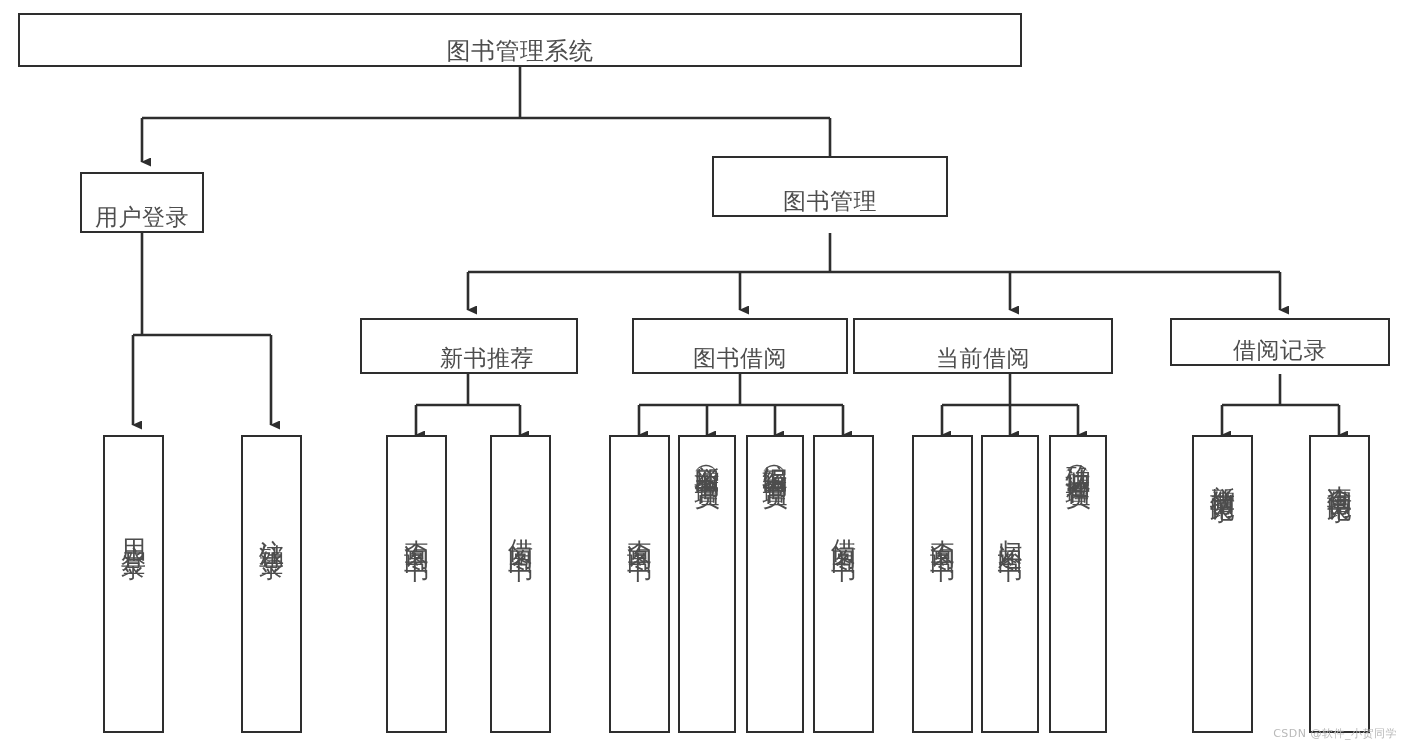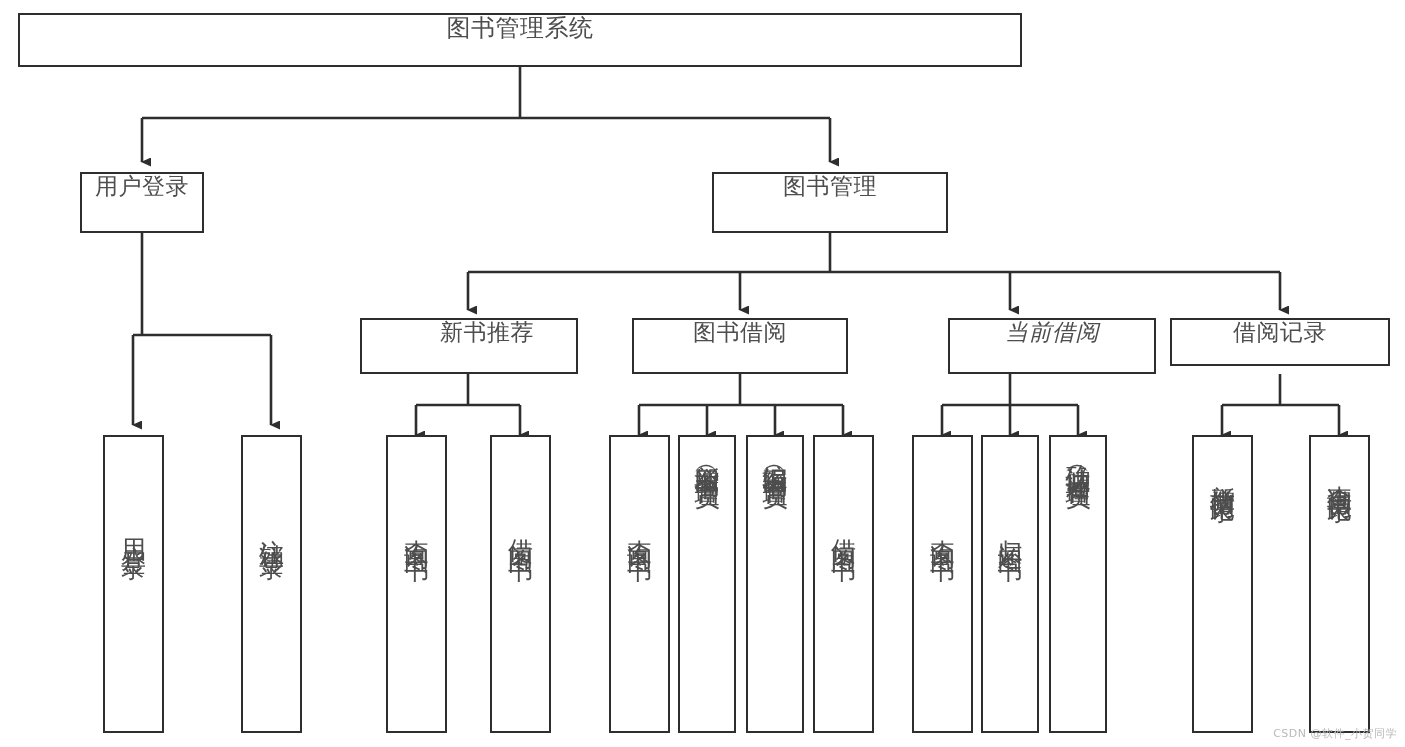--- a/index.html
+++ b/index.html
@@ -25,21 +25,21 @@
     width: 1405px;
     height: 747px;
     pointer-events: none;
   }
   .node {
     position: absolute;
     box-sizing: border-box;
     border: 2px solid #2e2e2e;
     background: #ffffff;
     display: flex;
-    align-items: flex-start;
+    align-items: flex-end;
     justify-content: center;
     color: #4d4d4d;
   }
   .node-label {
     color: #4d4d4d;
     letter-spacing: 0.5px;
     line-height: 1.12;
     text-align: center;
     white-space: nowrap;
   }
@@ -135,31 +135,31 @@
     </g>
   </svg>
 
   <div class="node horiz root" style="left:18px; top:13px; width:1004px; height:54px;">
     <span class="node-label">图书管理系统</span>
   </div>
 
   <div class="node horiz" style="left:80px; top:172px; width:124px; height:61px;">
     <span class="node-label">用户登录</span>
   </div>
-  <div class="node horiz" style="left:712px; top:172px; width:236px; height:61px;">
+  <div class="node horiz" style="left:712px; top:156px; width:236px; height:61px;">
     <span class="node-label">图书管理</span>
   </div>
 
   <div class="node horiz" style="left:360px; top:318px; width:218px; height:56px;padding-left:36px;">
     <span class="node-label">新书推荐</span>
   </div>
   <div class="node horiz" style="left:632px; top:318px; width:216px; height:56px;">
     <span class="node-label">图书借阅</span>
   </div>
-  <div class="node horiz" style="left:948px; top:318px; width:208px; height:56px;font-style:italic;">
+  <div class="node horiz" style="left:853px; top:318px; width:260px; height:56px;">
     <span class="node-label">当前借阅</span>
   </div>
   <div class="node horiz" style="left:1170px; top:318px; width:220px; height:48px;">
     <span class="node-label">借阅记录</span>
   </div>
 
   <div class="node vert" style="left:103px; top:435px; width:61px; height:298px; padding-top:82px;">
     <span class="node-label">用户登录</span>
   </div>
   <div class="node vert" style="left:241px; top:435px; width:61px; height:298px; padding-top:82px;">

